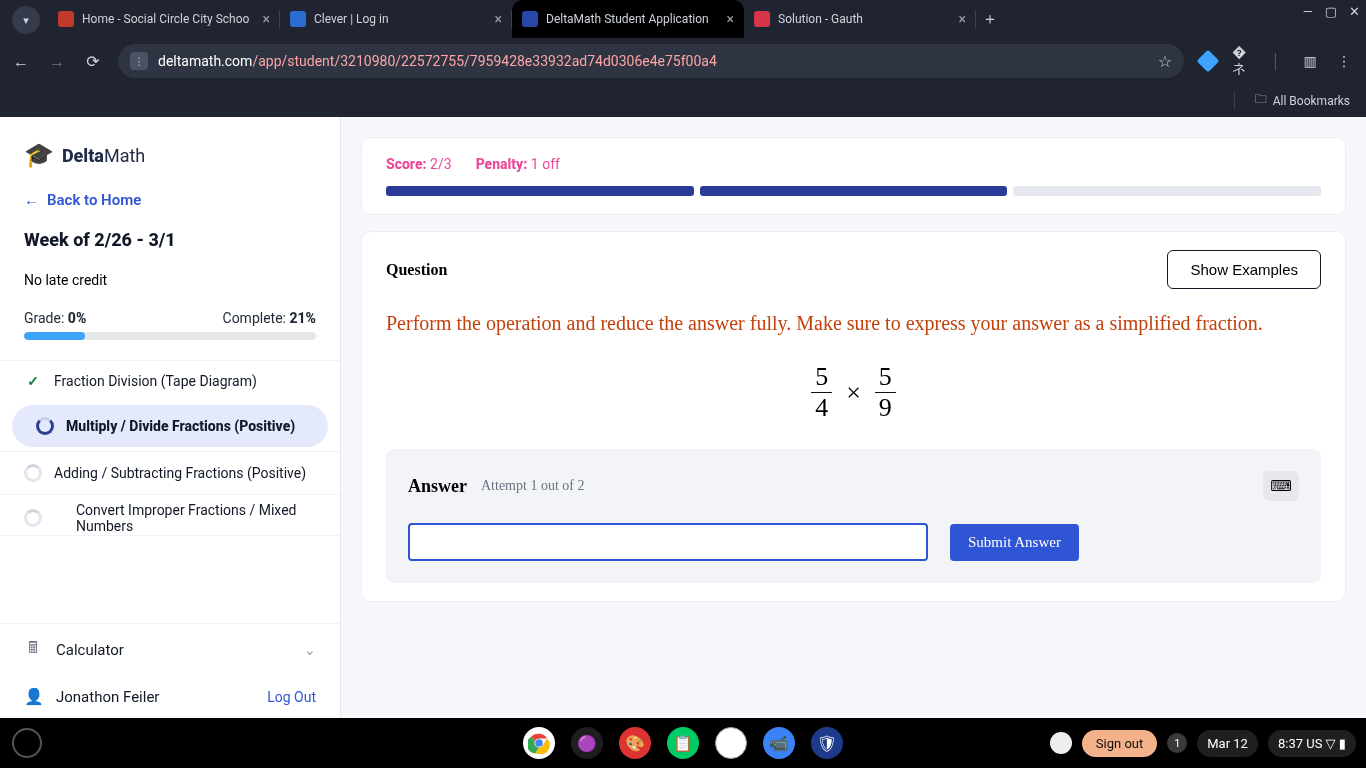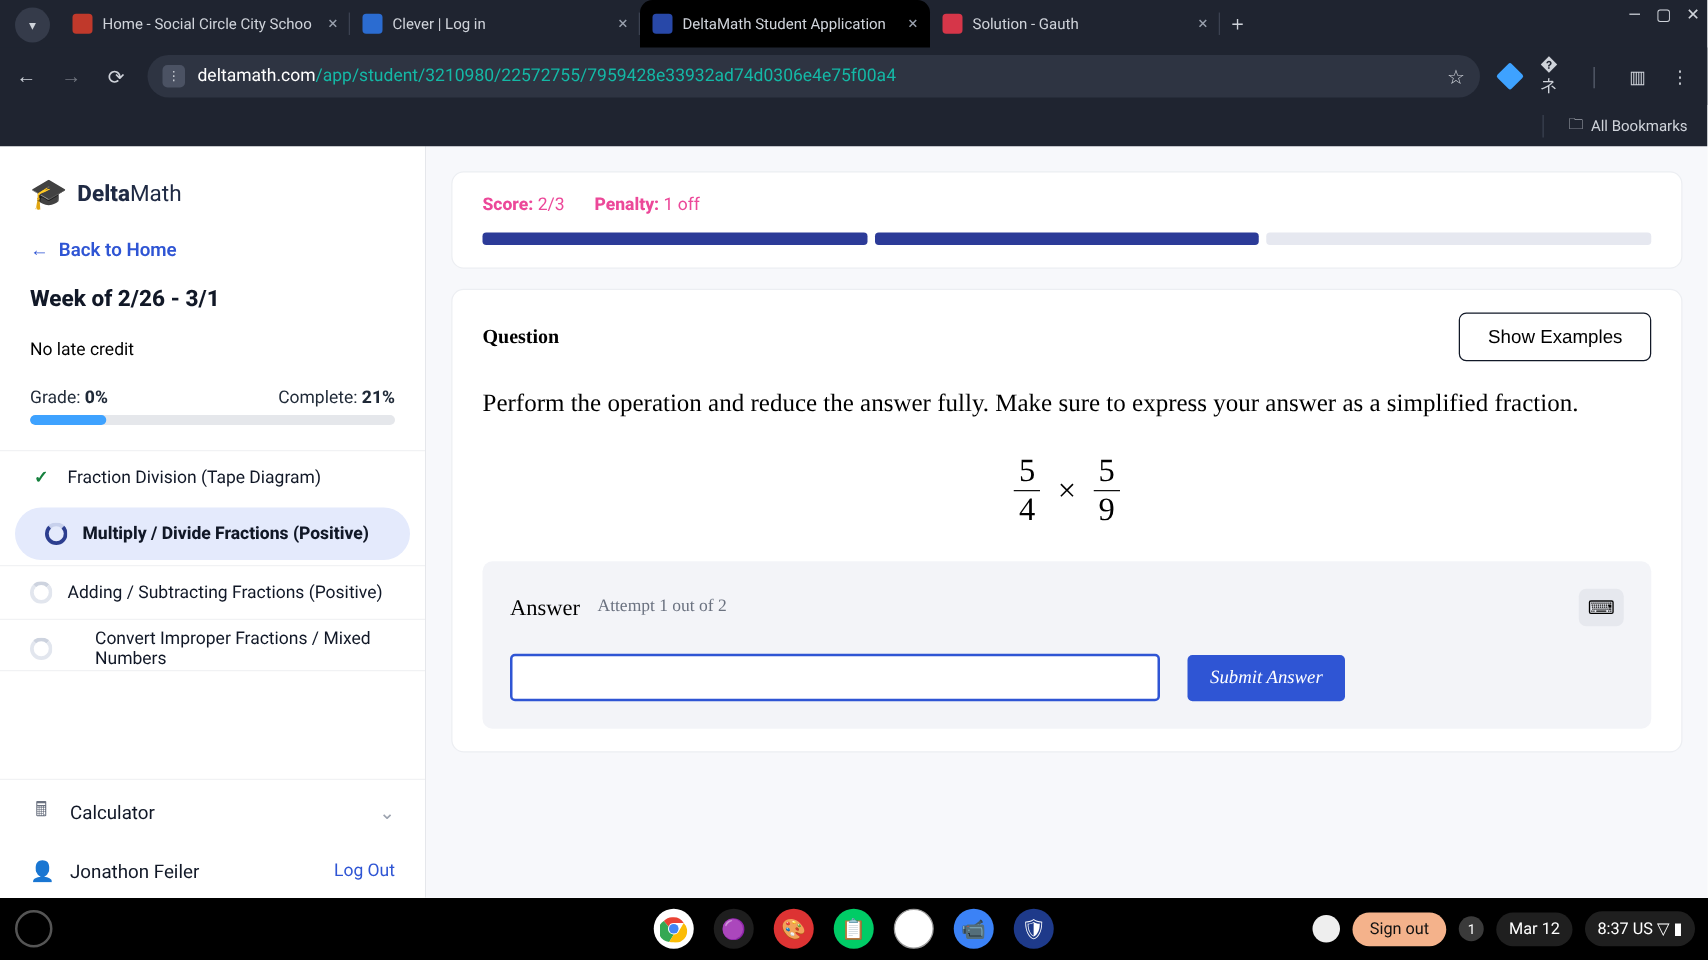--- a/index.html
+++ b/index.html
@@ -15,21 +15,21 @@
   .tab .sep{ position:absolute; right:0; top:10px; bottom:10px; width:1px; background:#3b4150;}
   .newtab{ width:28px; display:flex; align-items:center; justify-content:center; font-size:16px; color:#cfd3da; cursor:pointer;}
   .win-controls{ position:absolute; right:6px; top:4px; display:flex; gap:12px; align-items:center;}
   .win-controls span{ color:#cfd3da; font-size:13px; cursor:pointer;}
   .addr-row{ height:46px; display:flex; align-items:center; padding:0 10px; gap:14px; background:#1f2430; }
   .nav-icon{ width:22px; text-align:center; font-size:16px; color:#cfd3da; cursor:pointer;}
   .url-bar{ flex:1; height:34px; background:#2e3442; border-radius:17px; display:flex; align-items:center; padding:0 12px; color:#cfd3da; font-size:14px; gap:10px;}
   .url-lock{ width:18px; height:18px; background:#4b5263; border-radius:4px; display:flex; align-items:center; justify-content:center; font-size:10px;}
   .url-text{ flex:1; white-space:nowrap; overflow:hidden;}
   .url-host{ color:#ffffff;}
-  .url-path{ color:#14b8a6;}
+  .url-path{ color:#fca5a5;}
   .url-star{ margin-left:auto; font-size:16px; color:#cfd3da; cursor:pointer;}
   .ext-row{ display:flex; align-items:center; gap:14px; padding-right:2px;}
   .ext-icon{ width:20px; height:20px; border-radius:4px; display:flex; align-items:center; justify-content:center; font-size:14px; color:#cfd3da; cursor:pointer;}
   .diamond{ background:#3ea2ff; width:16px; height:16px; transform:rotate(45deg); border-radius:2px;}
   .bookmarks-row{ height:33px; display:flex; align-items:center; justify-content:flex-end; padding:0 16px; font-size:12px; color:#cfd3da; gap:6px;}
   .bookmarks-row .bar-sep{ width:1px; height:18px; background:#3b4150; margin-right:14px;}
   
   .app{ display:flex; height:601px; width:100%;}
   .sidebar{ width:341px; border-right:1px solid #e5e7eb; display:flex; flex-direction:column; padding:0 0 0 0;}
   .logo-row{ padding:24px 24px 0 24px; display:flex; align-items:center; gap:8px;}
@@ -62,33 +62,33 @@
   .card{ background:#fff; border:1px solid #eceef2; border-radius:10px; padding:18px 24px; margin-bottom:16px;}
   .score-row{ display:flex; gap:24px; font-size:14px; color:#ec4899;}
   .score-row .k{ font-weight:800;}
   .score-row .v{}
   .seg-bar{ height:10px; display:flex; gap:6px; margin-top:14px;}
   .seg{ flex:1; background:#e6e8f0; border-radius:3px;}
   .seg.fill{ background:#2c3b98;}
   .q-head{ display:flex; align-items:center; justify-content:space-between;}
   .q-title{ font-family:Georgia,"Times New Roman",serif; font-size:16px; font-weight:700;}
   .examples-btn{ border:1px solid #111827; background:#fff; padding:10px 22px; border-radius:6px; font-size:15px; cursor:pointer;}
-  .q-text{ font-family:Georgia,"Times New Roman",serif; font-size:20px; color:#000000; margin-top:20px; line-height:1.45;}
+  .q-text{ font-family:Georgia,"Times New Roman",serif; font-size:20px; color:#c2410c; margin-top:20px; line-height:1.45;}
   .math{ font-family:Georgia,"Times New Roman",serif; font-size:26px; display:flex; align-items:center; justify-content:center; gap:14px; margin-top:26px;}
   .frac{ display:inline-flex; flex-direction:column; align-items:center; line-height:1;}
   .frac .num{ padding:0 4px 2px 4px;}
   .frac .den{ border-top:1.5px solid #111; padding:2px 4px 0 4px;}
   .ans-panel{ background:#f3f4f8; border-radius:8px; padding:22px 22px; margin-top:28px;}
   .ans-row1{ display:flex; align-items:center; gap:14px;}
-  .ans-label{ font-family:Georgia,"Times New Roman",serif; font-size:18px; font-weight:400;}
+  .ans-label{ font-family:Georgia,"Times New Roman",serif; font-size:18px; font-weight:700;}
   .attempt{ font-family:Georgia,"Times New Roman",serif; font-size:14px; color:#6b7280;}
   .kbd{ margin-left:auto; width:36px; height:30px; background:#e6e8ee; border-radius:6px; display:flex; align-items:center; justify-content:center; font-size:15px; cursor:pointer;}
   .ans-row2{ display:flex; align-items:center; gap:22px; margin-top:22px;}
   .ans-input{ width:520px; height:38px; border:2px solid #2f55d4; border-radius:4px; background:#fff; padding:0 10px; font-size:16px;}
-  .submit{ background:#2f55d4; color:#fff; border:none; border-radius:4px; padding:10px 18px; font-size:15px; cursor:pointer; font-family:Georgia,serif;font-style:italic;}
+  .submit{ background:#2f55d4; color:#fff; border:none; border-radius:4px; padding:10px 18px; font-size:15px; cursor:pointer; font-family:Georgia,serif;}
   
   .shelf{ position:fixed; left:0; right:0; bottom:0; height:50px; background:#000; display:flex; align-items:center; color:#fff;}
   .shelf .launcher{ width:30px; height:30px; border:2px solid #555; border-radius:50%; margin-left:12px; cursor:pointer;}
   .shelf .apps{ position:absolute; left:50%; transform:translateX(-50%); display:flex; gap:16px;}
   .shelf .app-ic{ width:32px; height:32px; border-radius:50%; display:flex; align-items:center; justify-content:center; font-size:16px;}
   .shelf .right{ margin-left:auto; display:flex; align-items:center; gap:10px; padding-right:10px; font-size:13px;}
   .signout-pill{ background:#f4b28b; color:#111; padding:6px 14px; border-radius:16px; cursor:pointer;}
   .shelf .stat{ background:#1f1f1f; padding:6px 10px; border-radius:14px;}
   .notif-dot{ width:20px; height:20px; background:#3a3a3a; border-radius:50%; display:flex; align-items:center; justify-content:center; font-size:11px;}
   .avatar-sm{ width:22px; height:22px; border-radius:50%; background:#eee;}

